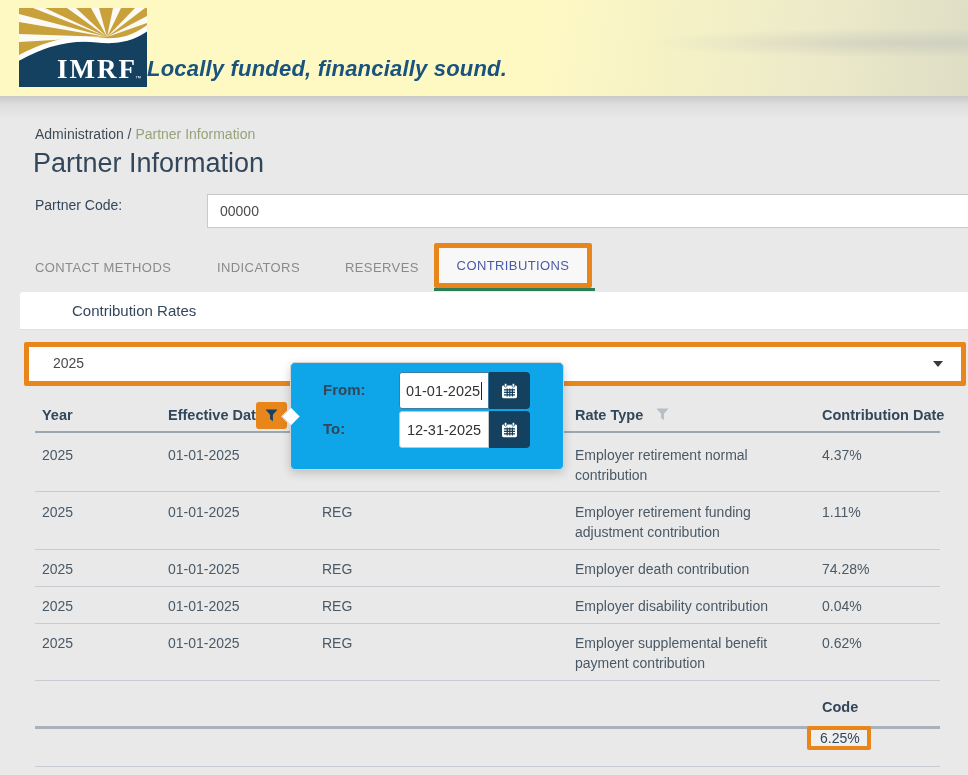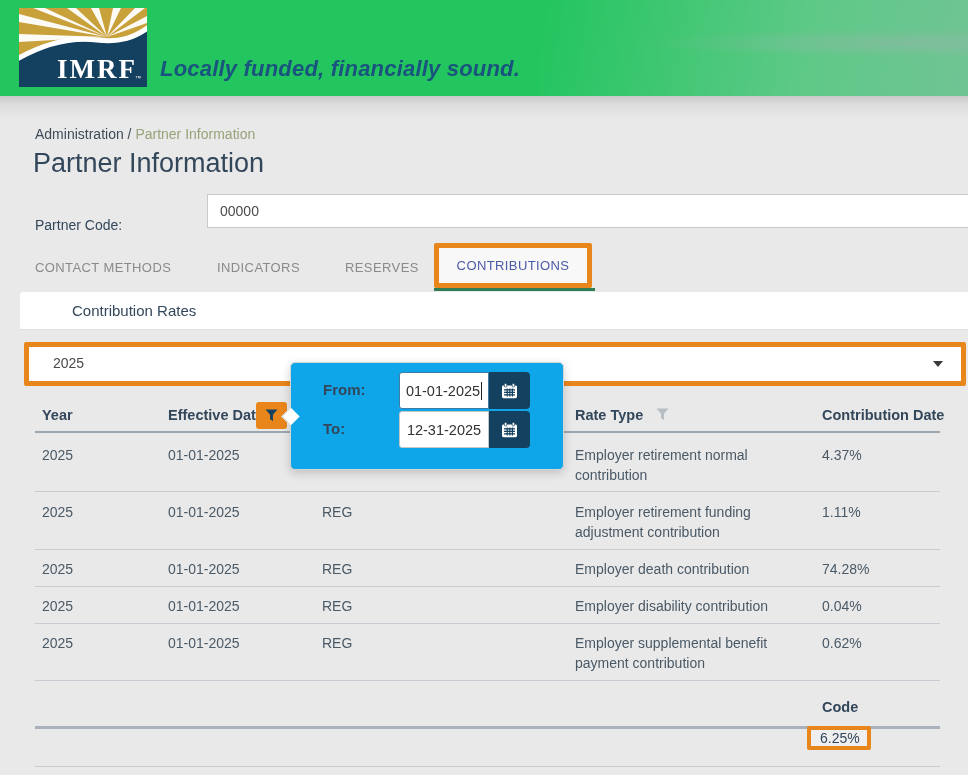--- a/index.html
+++ b/index.html
@@ -1,39 +1,39 @@
 <!DOCTYPE html>
 <html><head>
 <meta charset="utf-8">
 <style>
   * { box-sizing: border-box; margin: 0; padding: 0; }
   body { font-family: "Liberation Sans", sans-serif; background:#e9e9e9; }
   .screen { position:relative; width:968px; height:775px; background:#e9e9e9; overflow:hidden; }
 
   
-  .header { position:absolute; top:0; left:0; width:968px; height:96px; background:#22c55e; }
+  .header { position:absolute; top:0; left:0; width:968px; height:96px; background:#fef9c3; }
   .header-art { position:absolute; top:0; right:0; width:430px; height:96px;
     background: linear-gradient(100deg, rgba(255,255,255,0) 0%, rgba(205,208,212,0.35) 62%, rgba(190,195,200,0.5) 100%); }
   .header-art2 { position:absolute; top:28px; right:0; width:330px; height:30px;
     background: radial-gradient(ellipse at 80% 50%, rgba(170,175,180,0.35), rgba(255,255,255,0) 70%); }
   .logo { position:absolute; top:8px; left:19px; width:128px; height:79px; }
-  .tagline { position:absolute; top:56px; left:160px; font-size:22px; font-style:italic; font-weight:bold;
+  .tagline { position:absolute; top:56px; left:147px; font-size:22px; font-style:italic; font-weight:bold;
     color:#19537e; letter-spacing:0.2px; }
   .top-strip { position:absolute; top:96px; left:0; width:968px; height:8px;
     background:linear-gradient(180deg,#c9c9c9,#dcdcdc); }
   .content-fade { position:absolute; top:104px; left:0; width:968px; height:16px;
     background:linear-gradient(180deg,#dddddd,#e9e9e9); }
 
   
   .breadcrumb { position:absolute; top:126px; left:35px; font-size:14px; color:#3e4c59; }
   .breadcrumb .crumb-current { color:#97a37b; }
   .page-title { position:absolute; top:148px; left:33px; font-size:27px; color:#33475b; font-weight:400; }
 
   
-  .pc-label { position:absolute; top:197px; left:35px; font-size:14px; color:#33475b;margin-top:20px; }
+  .pc-label { position:absolute; top:197px; left:35px; font-size:14px; color:#33475b; }
   .pc-input { position:absolute; top:194px; left:207px; width:761px; height:34px; background:#fff;
     border:1px solid #c9c9c9; border-right:none; font-size:14px; color:#4a4a4a; padding-left:12px;
     font-family:"Liberation Sans", sans-serif; outline:none; }
 
   
   .tab { position:absolute; top:260px; font-size:13px; color:#8a8a8a; letter-spacing:0.4px; cursor:pointer; }
   .tab-box { position:absolute; top:243px; left:434px; width:158px; height:45px;
     border:5px solid #e8861b; background:#f8f8f8; border-radius:2px;
     display:flex; align-items:center; justify-content:center; }
   .tab-active { font-size:13px; color:#4a5aa5; letter-spacing:0.4px; }

